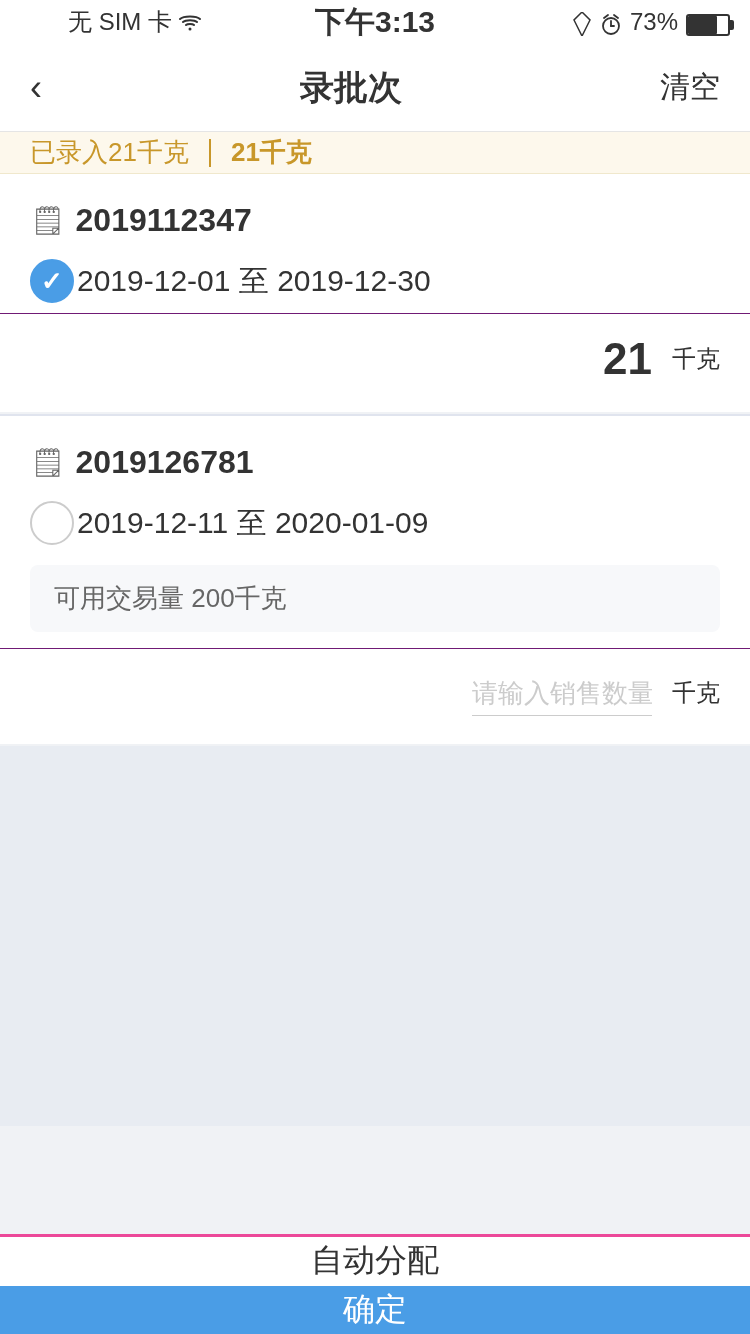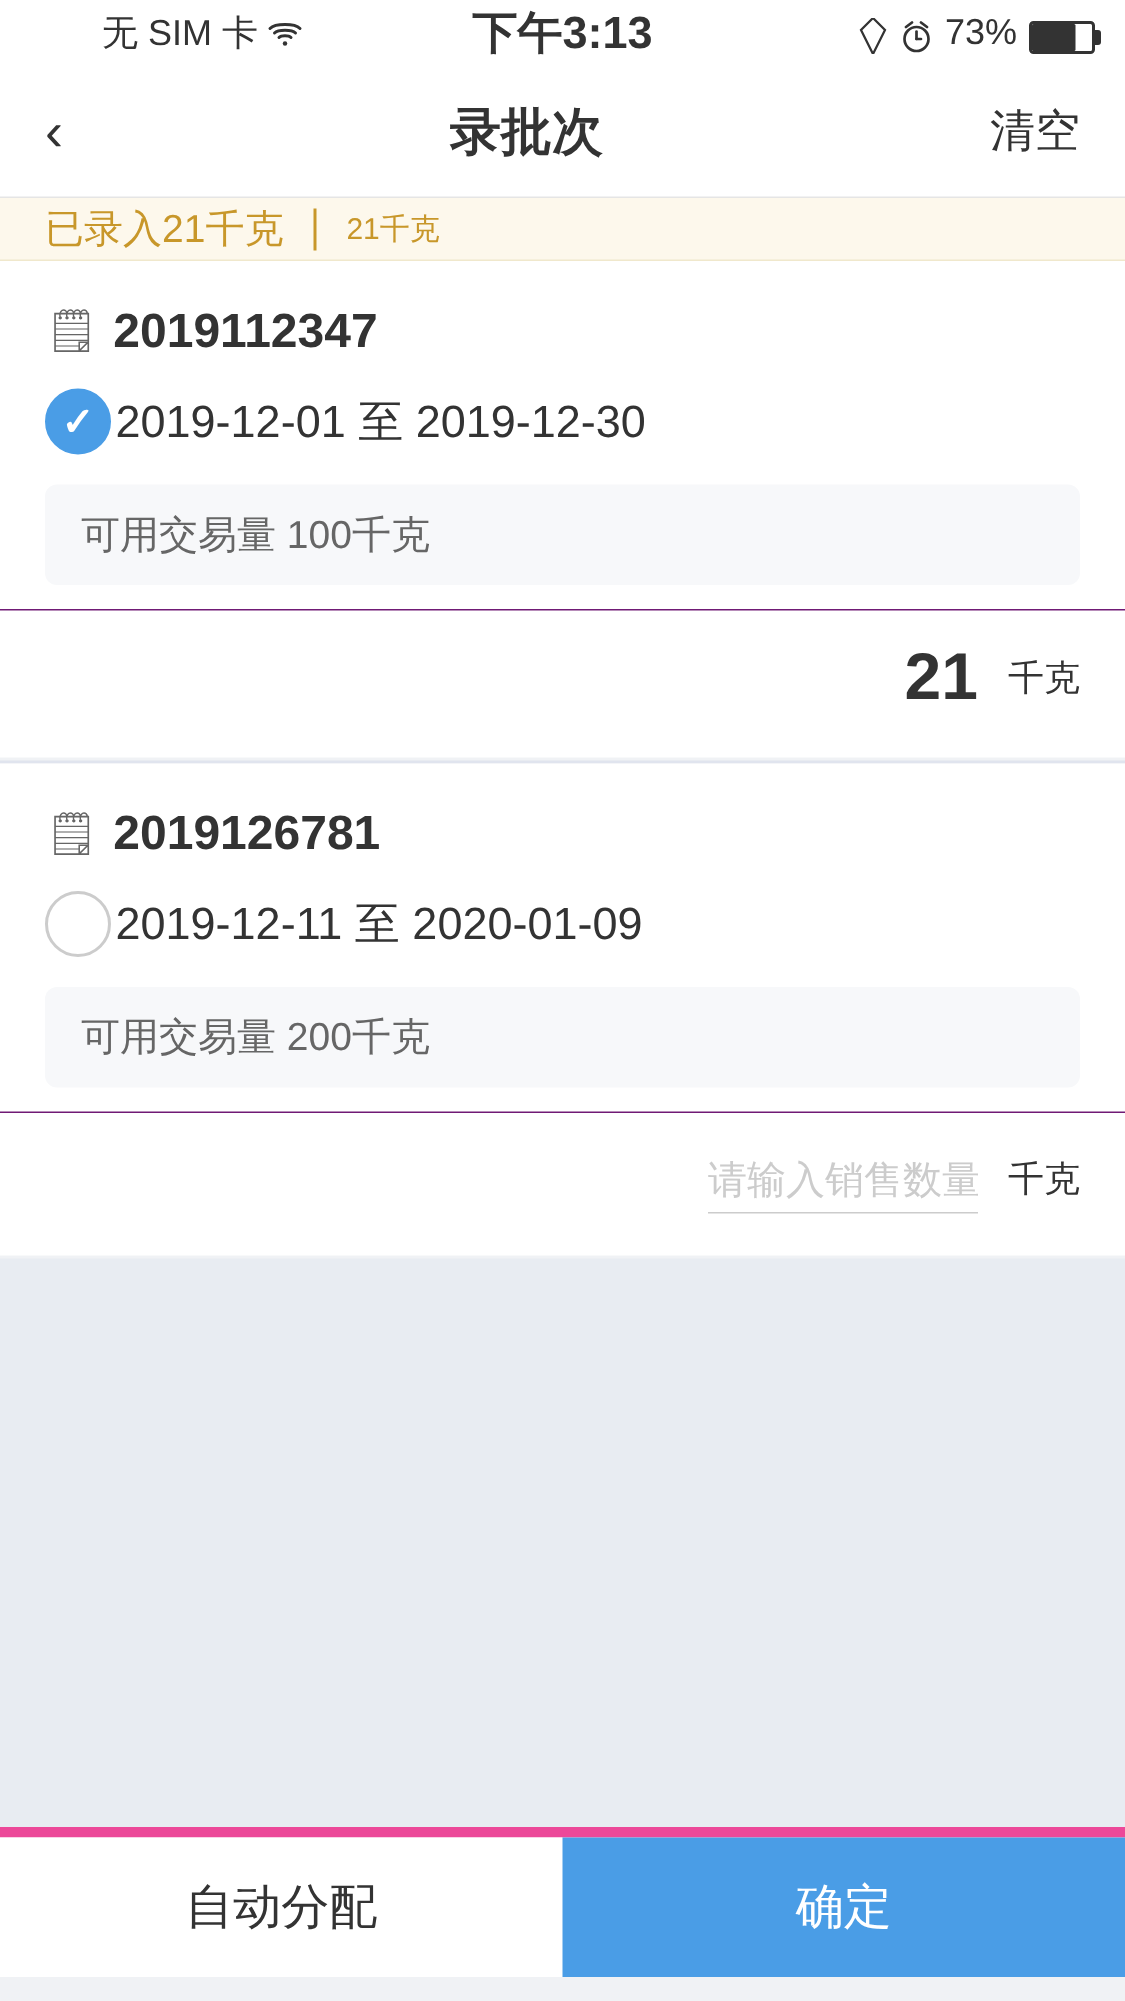--- a/index.html
+++ b/index.html
@@ -107,21 +107,22 @@
       color: #c8972a;
       font-size: 26px;
     }
     .info-banner-divider {
       width: 2px;
       height: 28px;
       background: #c8972a;
     }
     .info-banner-value {
       color: #c8972a;
-      font-size: 20px;
+      font-size: 26px;
+      font-weight: bold;
     }
 
     
     .batch-item {
       background: #fff;
       margin-bottom: 2px;
     }
     .batch-item-header {
       padding: 28px 30px 10px 30px;
       display: flex;
@@ -225,24 +226,25 @@
       background: #e8ecf2;
       flex: 1;
       min-height: 380px;
     }
 
     
     .bottom-bar {
       height: 100px;
       display: flex;
       background: #fff;
-      border-top: 7px solid #ec4899;
+      border-top: 3px solid #ec4899;
       position: fixed;
-      bottom: 16px;
+      bottom: 0;
       width: 750px;
+      flex-direction: column;
     }
     .btn-auto {
       flex: 1;
       height: 100%;
       background: #fff;
       border: none;
       font-size: 32px;
       color: #333;
       cursor: pointer;
       display: flex;
@@ -308,21 +310,20 @@
 
 <div class="batch-item">
   <div class="batch-item-header">
     <span class="batch-icon">🗒</span>
     <span class="batch-number">2019112347</span>
   </div>
   <div class="batch-date-row">
     <div class="radio-circle checked"></div>
     <span class="batch-date">2019-12-01 至 2019-12-30</span>
   </div>
-  <div class="batch-available">可用交易量 100千克</div>
   <div class="quantity-row">
     <span class="quantity-filled">21</span>
     <span class="quantity-unit">千克</span>
   </div>
 </div>
 
 <div class="separator"></div>
 
 <div class="batch-item">
   <div class="batch-item-header">

